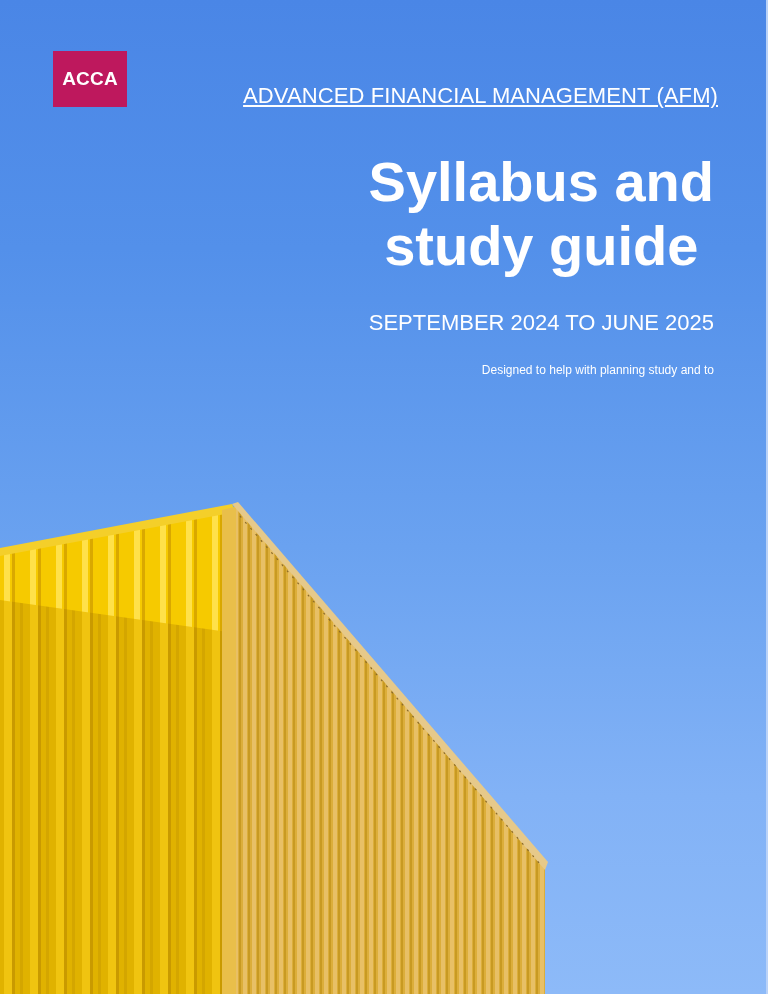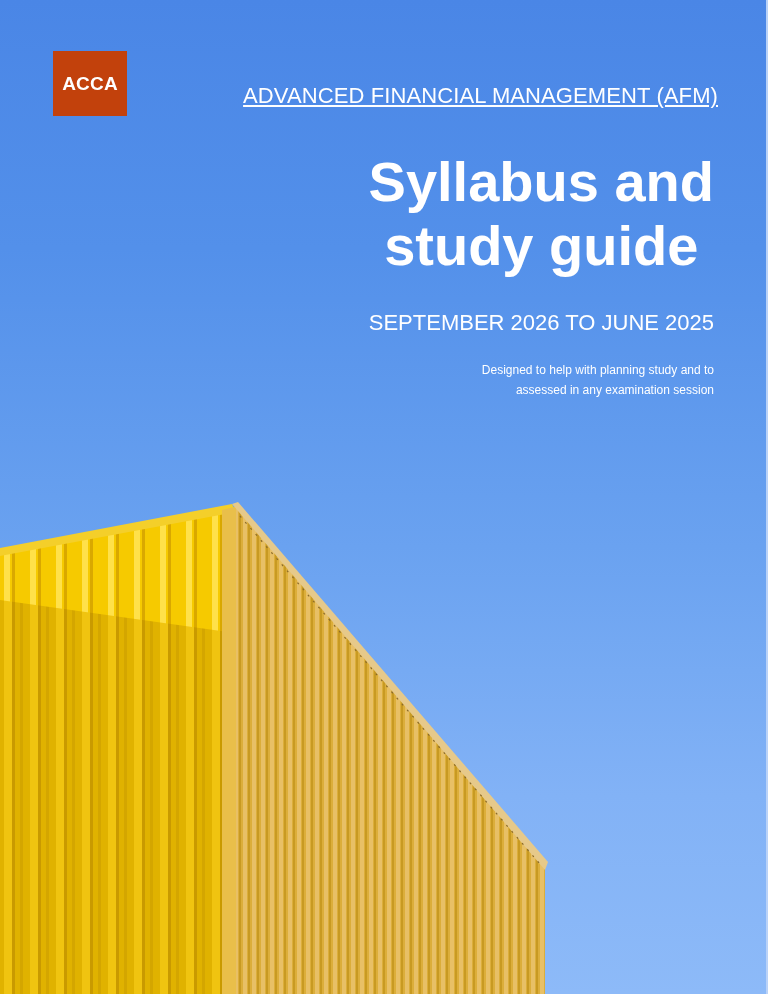--- a/index.html
+++ b/index.html
@@ -8,22 +8,22 @@
     font-family: "Liberation Sans", sans-serif;
   }
   .cover {
     position: absolute; inset: 0;
     background: linear-gradient(180deg, #4a86e6 0%, #5390ea 25%, #6aa2f0 55%, #82b2f6 80%, #8dbaf8 100%);
   }
   .edge-strip {
     position: absolute; top: 0; right: 0; width: 2px; height: 994px; background: #b9d2f8;
   }
   .logo {
-    position: absolute; left: 53px; top: 51px; width: 74px; height: 65px;
-    background: #c2410c; display: flex; align-items: center; justify-content: center;
+    position: absolute; left: 53px; top: 51px; width: 74px; height: 56px;
+    background: #be185d; display: flex; align-items: center; justify-content: center;
   }
   .logo span {
     color: #fff; font-weight: bold; font-size: 19px; letter-spacing: 0.2px;
   }
   .subject {
     position: absolute; right: 50px; top: 83px;
     color: #ffffff; font-size: 22px; letter-spacing: 0.1px; white-space: nowrap; text-decoration: underline;
   }
   .title {
     position: absolute; right: 54px; top: 150px; text-align: center;
@@ -85,18 +85,17 @@
   <span>ACCA</span>
 </div>
 
 <div class="subject">ADVANCED FINANCIAL MANAGEMENT (AFM)</div>
 
 <div class="title">
   <div>Syllabus and</div>
   <div>study guide</div>
 </div>
 
-<div class="dates">SEPTEMBER 2026 TO JUNE 2025</div>
+<div class="dates">SEPTEMBER 2024 TO JUNE 2025</div>
 
 <div class="desc">
   <div>Designed to help with planning study and to</div>
-  <div>assessed in any examination session</div>
 </div>
 
 </body></html>

